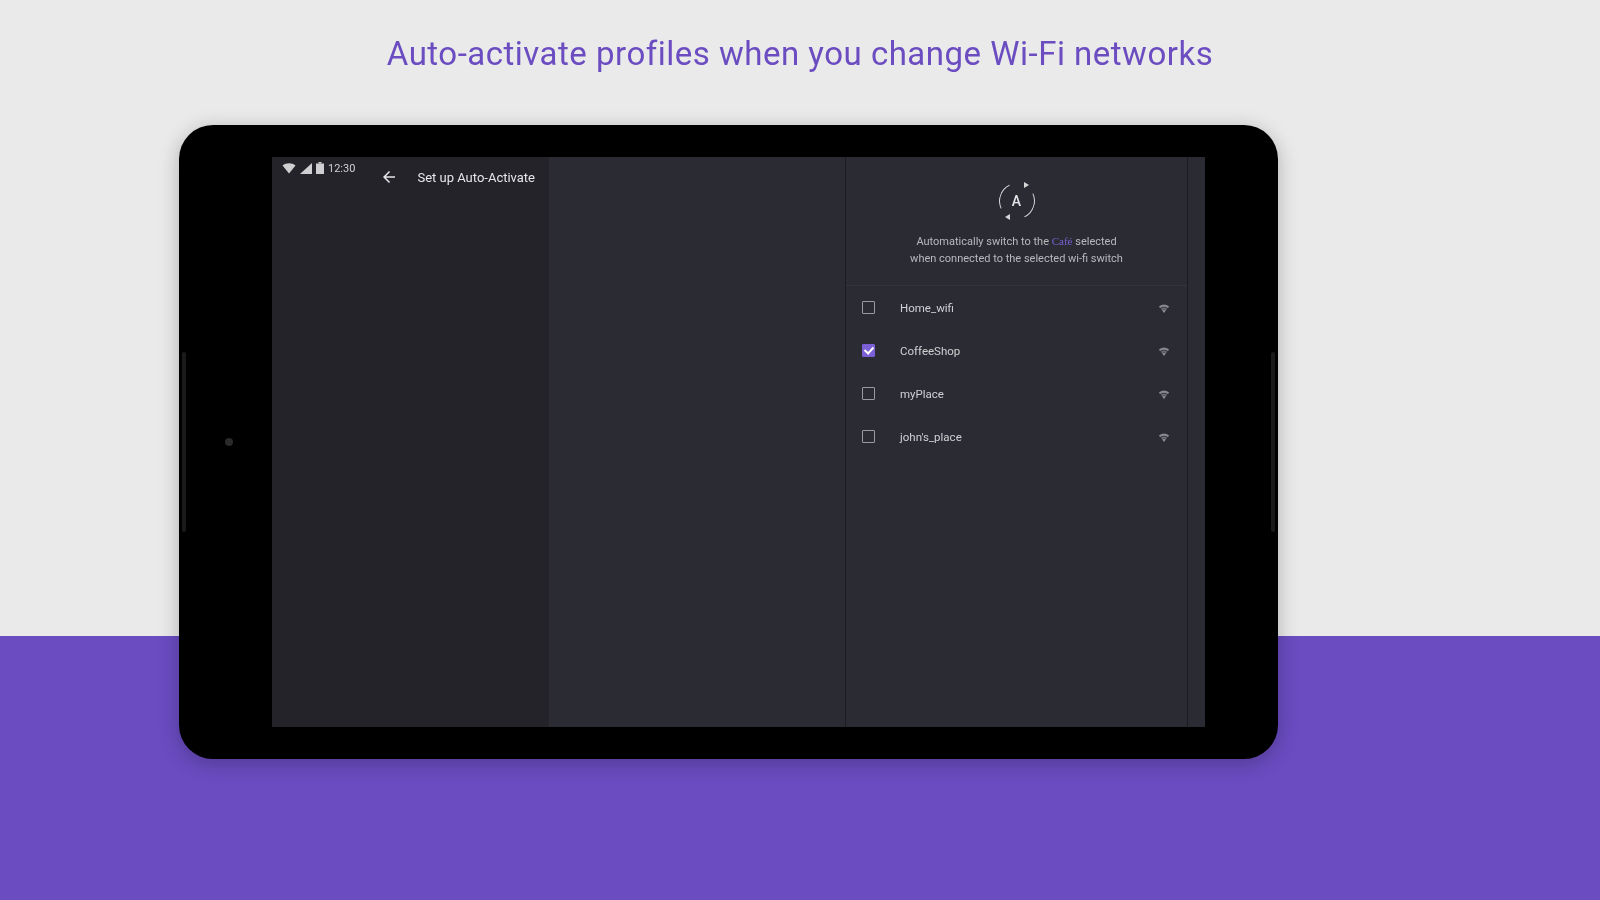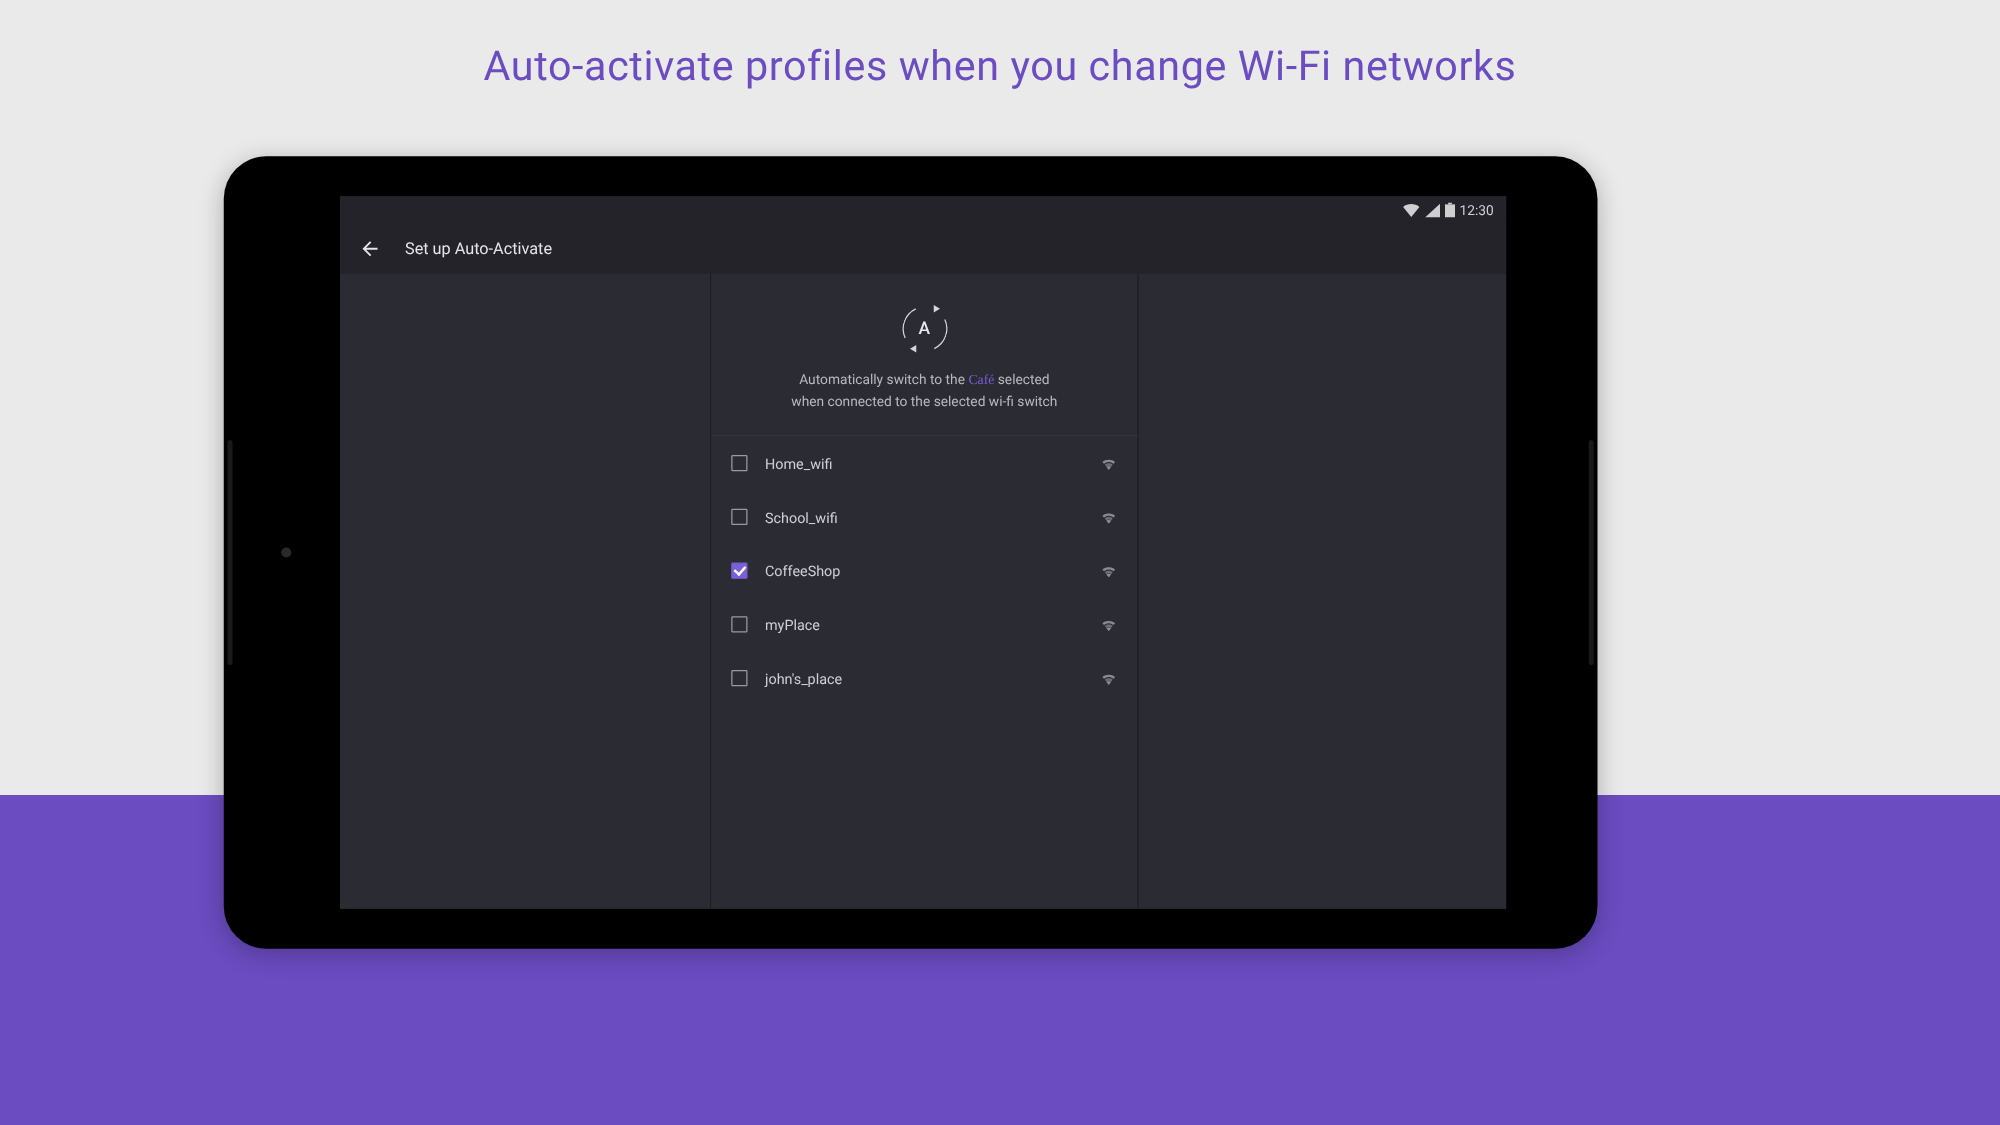--- a/index.html
+++ b/index.html
@@ -59,21 +59,21 @@
   .side-notch-left { left: 3px; }
   .side-notch-right { right: 3px; }
   .screen {
     position: absolute;
     top: 32px;
     left: 93px;
     right: 73px;
     bottom: 32px;
     background: #232329;
     display: flex;
-    flex-direction: column;
+    flex-direction: row;
     overflow: hidden;
   }
   .statusbar {
     height: 22px;
     display: flex;
     justify-content: flex-end;
     align-items: center;
     padding: 0 10px;
     gap: 4px;
     color: #cfcfd2;
@@ -186,20 +186,21 @@
     left: 3px; top: 0px;
     width: 4px; height: 7px;
     border: solid #fff;
     border-width: 0 2px 2px 0;
     transform: rotate(42deg);
   }
   .row-label {
     flex: 1;
     font-size: 11.5px;
     color: #d0d0d4;
+    margin-left: 11px;
   }
   .wifi-mini {
     color: #8a8a90;
     display: flex;
   }
 </style>
 </head>
 <body>
 
 <div class="purple-band"></div>
@@ -254,32 +255,20 @@
           </div>
           <div class="hero-text">
             <span>Automatically switch to the </span><span class="profile-name">Café</span><span> selected</span><br>
             <span>when connected to the selected wi-fi switch</span>
           </div>
         </div>
         <div class="list" id="network-list">
             <div class="row">
               <div class="checkbox"></div>
               <div class="row-label">Home_wifi</div>
-              <div class="wifi-mini">
-                <svg width="14" height="11" viewBox="0 0 24 18">
-                  <path d="M12 18 L15 14.3 C13.3 12.9 10.7 12.9 9 14.3 Z M5.5 10 C9 6.8 15 6.8 18.5 10 L20.6 7.5 C15.8 3.2 8.2 3.2 3.4 7.5 Z M12 18" fill="currentColor"></path>
-                  <path d="M12 18 L15 14.3 C13.3 12.9 10.7 12.9 9 14.3 Z" fill="currentColor"></path>
-                  <path d="M6.6 11.2 C9.6 8.5 14.4 8.5 17.4 11.2 L15.2 13.8 C13.4 12.2 10.6 12.2 8.8 13.8 Z" fill="currentColor" opacity="0.7"></path>
-                  <path d="M3.4 7.5 C8.2 3.2 15.8 3.2 20.6 7.5 L18.5 10 C15 6.8 9 6.8 5.5 10 Z" fill="currentColor" opacity="0.45"></path>
-                </svg>
-              </div>
-            </div>
-            <div class="row">
-              <div class="checkbox"></div>
-              <div class="row-label">School_wifi</div>
               <div class="wifi-mini">
                 <svg width="14" height="11" viewBox="0 0 24 18">
                   <path d="M12 18 L15 14.3 C13.3 12.9 10.7 12.9 9 14.3 Z M5.5 10 C9 6.8 15 6.8 18.5 10 L20.6 7.5 C15.8 3.2 8.2 3.2 3.4 7.5 Z M12 18" fill="currentColor"></path>
                   <path d="M12 18 L15 14.3 C13.3 12.9 10.7 12.9 9 14.3 Z" fill="currentColor"></path>
                   <path d="M6.6 11.2 C9.6 8.5 14.4 8.5 17.4 11.2 L15.2 13.8 C13.4 12.2 10.6 12.2 8.8 13.8 Z" fill="currentColor" opacity="0.7"></path>
                   <path d="M3.4 7.5 C8.2 3.2 15.8 3.2 20.6 7.5 L18.5 10 C15 6.8 9 6.8 5.5 10 Z" fill="currentColor" opacity="0.45"></path>
                 </svg>
               </div>
             </div>
             <div class="row">

